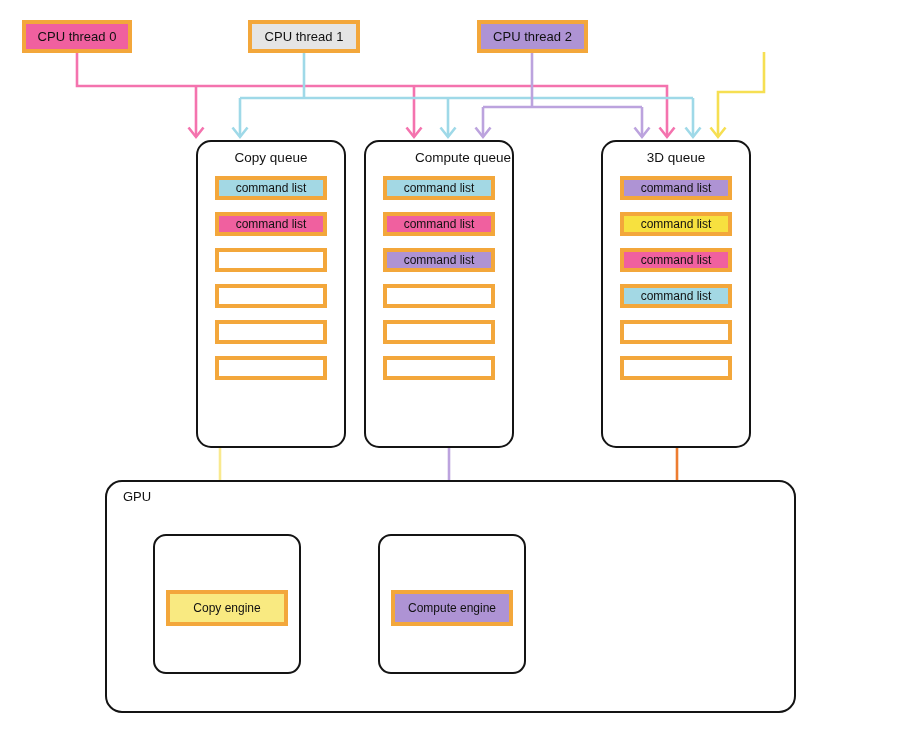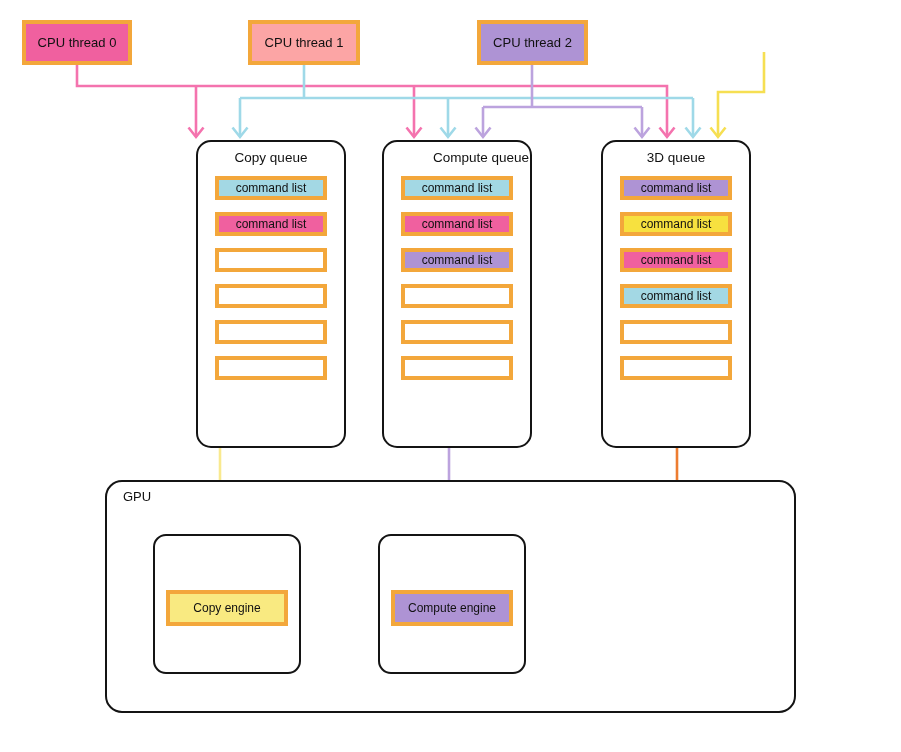--- a/index.html
+++ b/index.html
@@ -1,21 +1,21 @@
 <!DOCTYPE html>
 <html><head>
 <meta charset="utf-8">
 <style>
   html,body{margin:0;padding:0;background:#fff;}
   #canvas{
     position:relative;width:901px;height:752px;background:#ffffff;overflow:hidden;
     font-family:"Liberation Sans", sans-serif;color:#111;
   }
   .thread-box{
-    position:absolute;top:20px;height:45px;box-sizing:border-box;
+    position:absolute;top:20px;height:33px;box-sizing:border-box;
     border:4px solid #F3A73B;display:flex;align-items:center;justify-content:center;
     font-size:13px;
   }
   .queue-box{
     position:absolute;top:140px;width:150px;height:308px;box-sizing:border-box;
     border:2.5px solid #141414;border-radius:15px;background:#fff;
   }
   .queue-title{
     text-align:center;margin-top:8px;font-size:13.5px;
   }
@@ -78,39 +78,39 @@
       <path d="M 669.5 519.5 L 677 529 L 684.5 519.5" fill="none" stroke="#ED7D31" stroke-width="2.6"></path>
       <polyline points="677,488 245,488 245,529" fill="none" stroke="#ED7D31" stroke-width="2.6"></polyline>
       <path d="M 237.5 519.5 L 245 529 L 252.5 519.5" fill="none" stroke="#ED7D31" stroke-width="2.6"></path>
       <polyline points="493,488 493,529" fill="none" stroke="#ED7D31" stroke-width="2.6"></polyline>
       <path d="M 485.5 519.5 L 493 529 L 500.5 519.5" fill="none" stroke="#ED7D31" stroke-width="2.6"></path>
     </svg>
 
   <div class="thread-box" style="left: 22px; width: 110px; background: rgb(240, 96, 159);">
     <span>CPU thread 0</span>
   </div>
-  <div class="thread-box" style="left: 248px; width: 112px; background: #fca5a5;">
+  <div class="thread-box" style="left: 248px; width: 112px; background: #e5e5e5;">
     <span>CPU thread 1</span>
   </div>
   <div class="thread-box" style="left: 477px; width: 111px; background: rgb(174, 147, 212);">
     <span>CPU thread 2</span>
   </div>
 
   <div class="queue-box" style="left:148px;margin-left:48px;">
     <div class="queue-title">Copy queue</div>
     <div class="slots">
         <div class="slot" style="background: rgb(163, 216, 228);">command list</div>
         <div class="slot" style="background: rgb(240, 96, 159);">command list</div>
         <div class="slot" style="background: rgb(255, 255, 255);"></div>
         <div class="slot" style="background: rgb(255, 255, 255);"></div>
         <div class="slot" style="background: rgb(255, 255, 255);"></div>
         <div class="slot" style="background: rgb(255, 255, 255);"></div>
       </div>
   </div>
-  <div class="queue-box" style="left:382px;padding-left:48px;">
+  <div class="queue-box" style="left:364px;padding-left:48px;">
     <div class="queue-title">Compute queue</div>
     <div class="slots">
         <div class="slot" style="background: rgb(163, 216, 228);">command list</div>
         <div class="slot" style="background: rgb(240, 96, 159);">command list</div>
         <div class="slot" style="background: rgb(174, 147, 212);">command list</div>
         <div class="slot" style="background: rgb(255, 255, 255);"></div>
         <div class="slot" style="background: rgb(255, 255, 255);"></div>
         <div class="slot" style="background: rgb(255, 255, 255);"></div>
       </div>
   </div>

